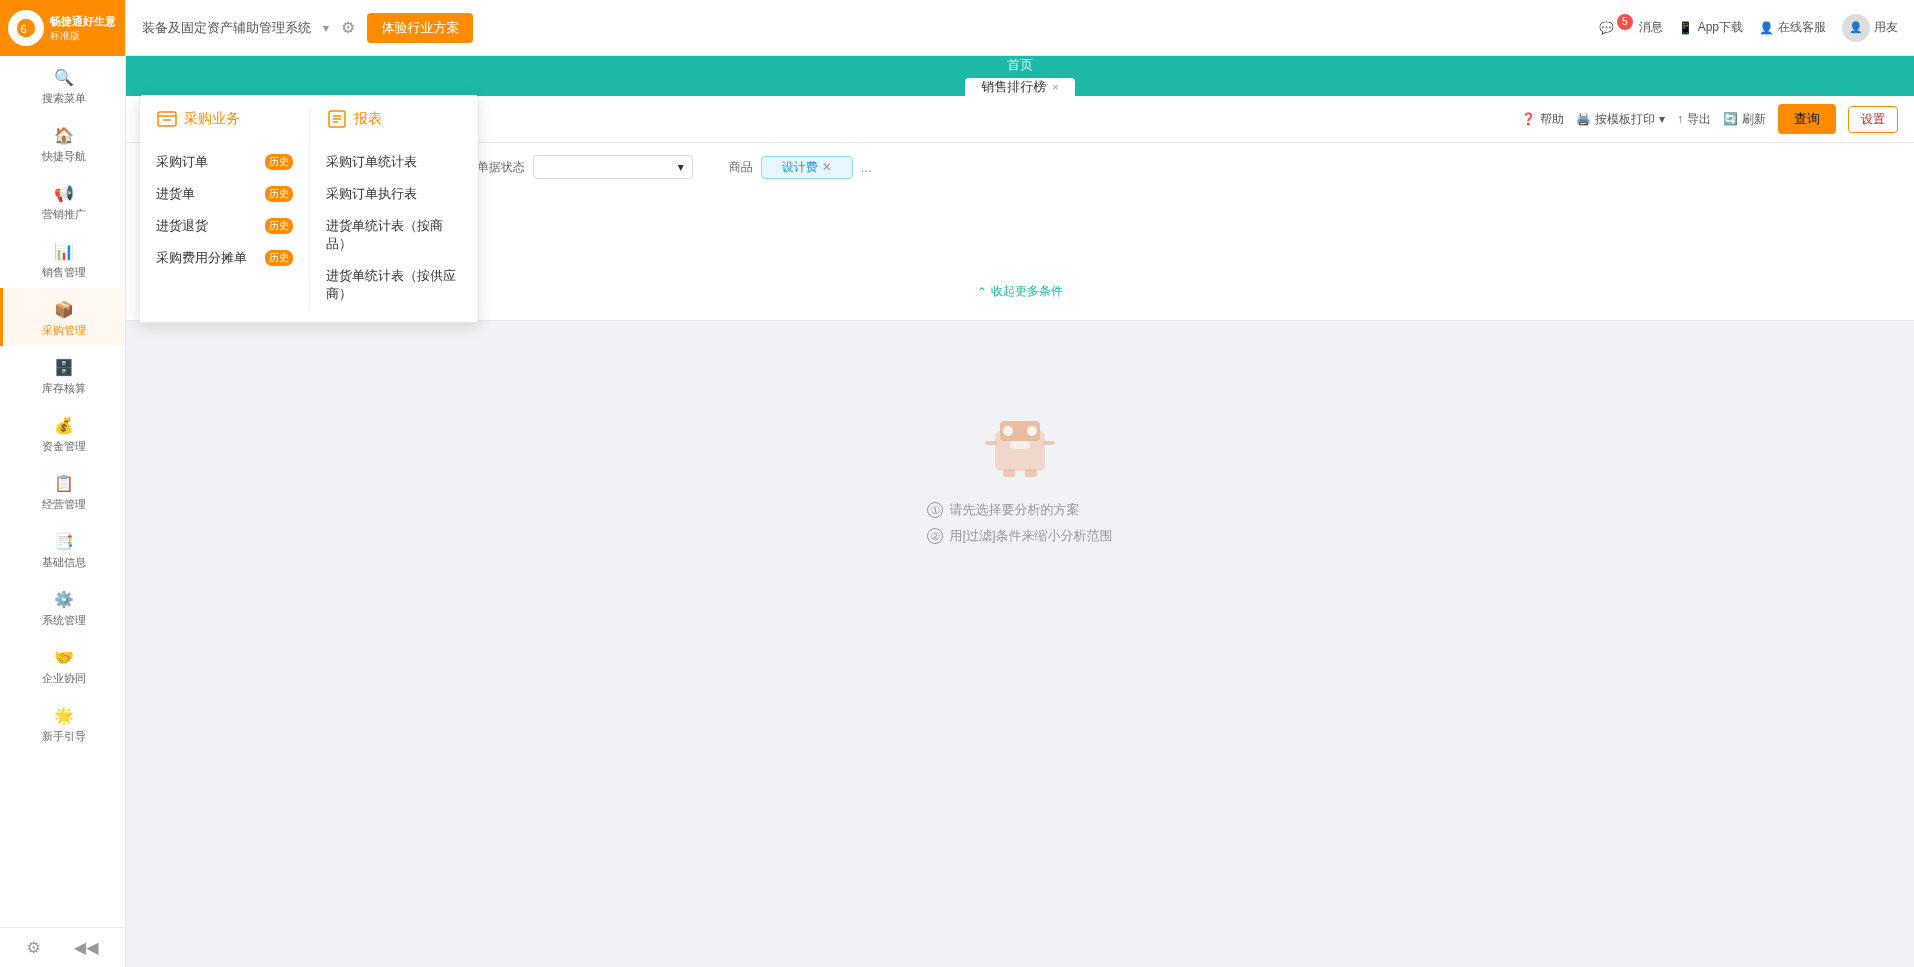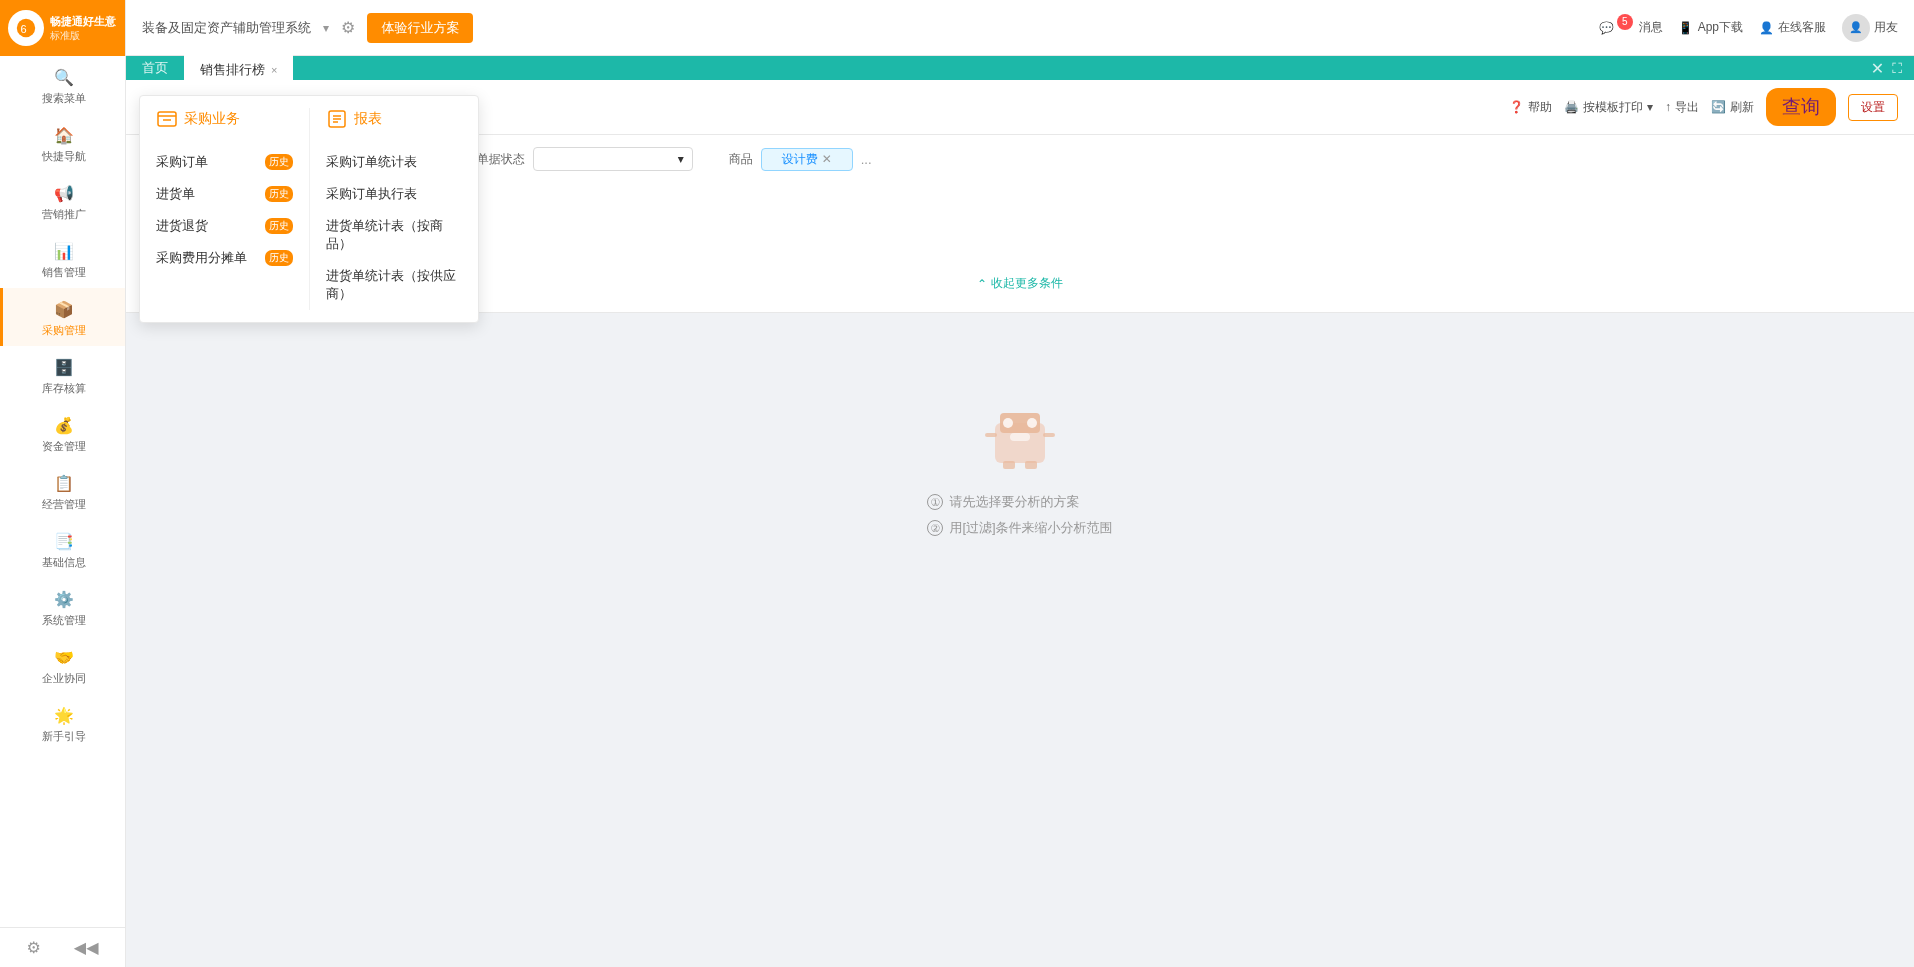--- a/index.html
+++ b/index.html
@@ -31,32 +31,32 @@
     .topbar-system { color: #555; font-size: 13px; }
     .topbar-arrow { color: #999; font-size: 12px; cursor: pointer; }
     .topbar-settings { color: #999; font-size: 16px; cursor: pointer; }
     .industry-btn { background: #ff8c00; color: #fff; border: none; padding: 6px 14px; border-radius: 4px; cursor: pointer; font-size: 13px; white-space: nowrap; }
 
     .topbar-right { display: flex; align-items: center; gap: 16px; margin-left: auto; }
     .topbar-right-item { display: flex; align-items: center; gap: 4px; color: #555; cursor: pointer; font-size: 12px; }
     .user-avatar { width: 28px; height: 28px; border-radius: 50%; background: #ddd; display: flex; align-items: center; justify-content: center; font-size: 11px; }
 
     
-    .tabbar { background: #1db8a8; height: 24px; display: flex; align-items: center; padding: 0 0 0 0; }
+    .tabbar { background: #1db8a8; height: 40px; display: flex; align-items: center; padding: 0 0 0 0; flex-direction: column; }
     .tab { padding: 0 16px; height: 40px; display: flex; align-items: center; cursor: pointer; font-size: 13px; color: rgba(255,255,255,0.85); gap: 6px; }
     .tab.active { background: #fff; color: #333; border-radius: 4px 4px 0 0; margin-top: 4px; height: 36px; }
     .tab .close-icon { font-size: 11px; color: #999; cursor: pointer; }
 
     
     .content-area { flex: 1; background: #f0f2f5; padding: 0; overflow: hidden; position: relative; }
 
     
     .content-toolbar { background: #fff; padding: 8px 16px; display: flex; align-items: center; gap: 12px; border-bottom: 1px solid #e8e8e8; justify-content: flex-end; }
     .toolbar-btn { display: flex; align-items: center; gap: 4px; color: #555; cursor: pointer; font-size: 12px; }
-    .toolbar-btn-primary { background: #ff8c00; color: #701a75; border: none; padding: 6px 16px; border-radius: 12px; cursor: pointer; font-size: 19px; }
+    .toolbar-btn-primary { background: #ff8c00; color: #0f172a; border: none; padding: 6px 16px; border-radius: 4px; cursor: pointer; font-size: 13px; }
     .toolbar-btn-secondary { background: #fff; color: #b91c1c; border: 1px solid #ff8c00; padding: 4px 12px; border-radius: 4px; cursor: pointer; font-size: 12px; }
 
     
     .filter-area { background: #fff; padding: 12px 16px; border-bottom: 1px solid #e8e8e8; }
     .filter-row { display: flex; align-items: center; gap: 16px; margin-bottom: 20px; flex-wrap: wrap; }
     .filter-row:last-child { margin-bottom: 0; }
     .filter-item { display: flex; align-items: center; gap: 8px; min-width: 200px; }
     .filter-label { color: #666; font-size: 12px; white-space: nowrap; }
     .filter-select { border: 1px solid #d9d9d9; border-radius: 4px; padding: 4px 8px; font-size: 12px; color: #333; min-width: 120px; display: flex; align-items: center; justify-content: space-between; cursor: pointer; background: #fff; }
     .filter-tag { background: #e6f7ff; border: 1px solid #91d5ff; border-radius: 4px; padding: 2px 20px; font-size: 12px; color: #1890ff; display: flex; align-items: center; gap: 4px; }

